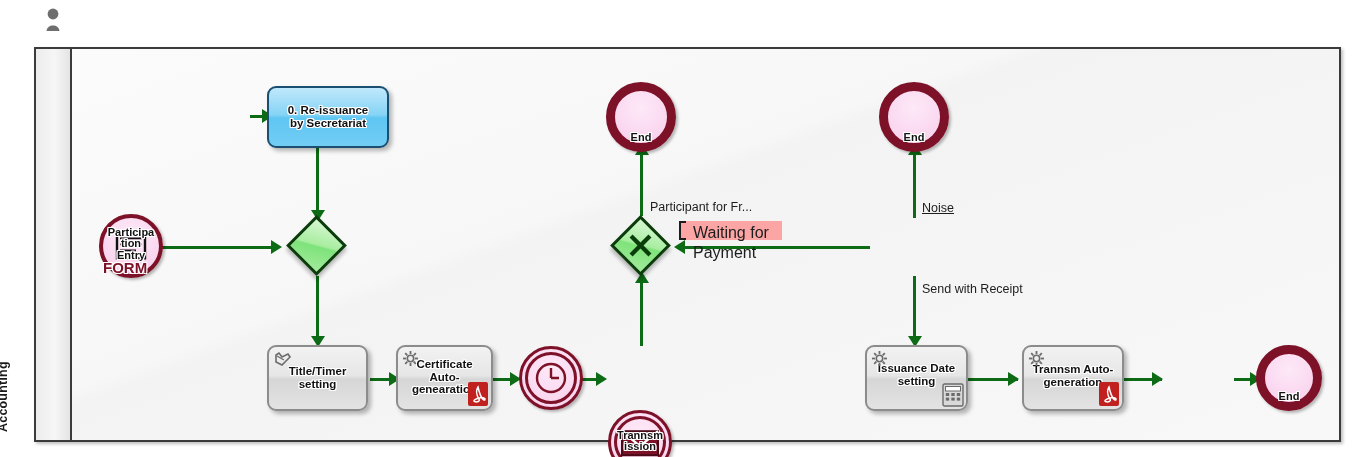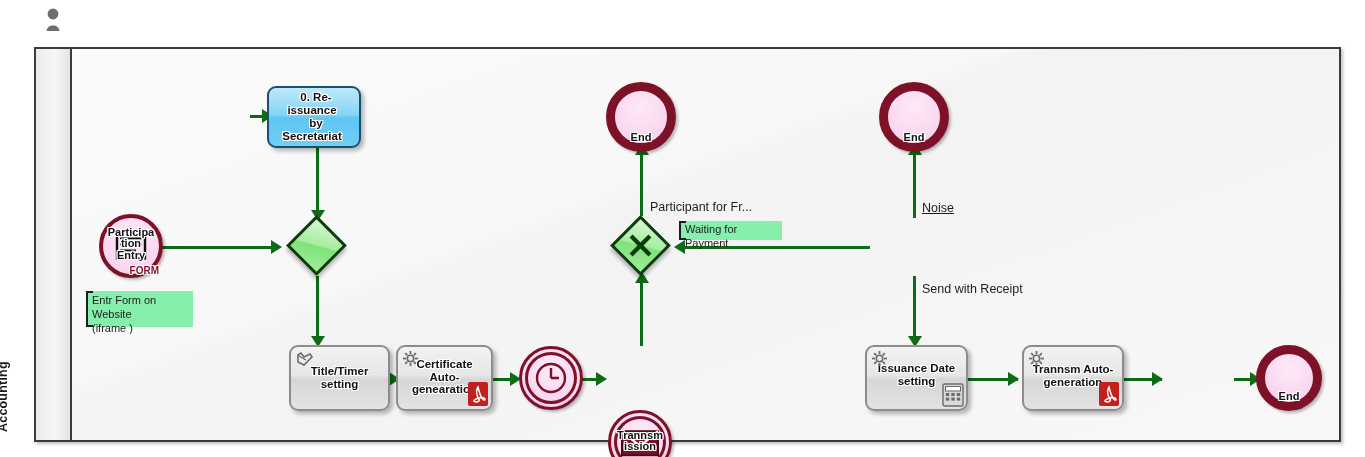--- a/index.html
+++ b/index.html
@@ -32,22 +32,22 @@
       box-shadow:2px 2px 3px rgba(0,0,0,.28);}
   .ev-start{border:4px solid #7d1128;}
   .ev-end{border:9px solid #7d1128;align-items:flex-end;}
   .ev-inter{border:3px solid #7d1128;position:relative;}
   .ev-inter::after{content:"";position:absolute;left:3px;top:3px;right:3px;bottom:3px;
       border:3px solid #7d1128;border-radius:50%;}
   .ev-label{position:relative;z-index:4;text-align:center;line-height:1.03;
       font-size:11px;font-weight:bold;color:#111;
       text-shadow:1px 1px 0 #fff,-1px 1px 0 #fff,1px -1px 0 #fff,-1px -1px 0 #fff,
                   0 1px 0 #fff,0 -1px 0 #fff,1px 0 0 #fff,-1px 0 0 #fff;}
-  .ev-sub{position:absolute;left:0;right:0;bottom:2px;text-align:right;z-index:5;
-      font-size:10px;font-weight:bold;color:#7d1128;
+  .ev-sub{position:absolute;left:0;right:0;bottom:2px;text-align:left;z-index:5;
+      font-size:15px;font-weight:bold;color:#7d1128;
       text-shadow:1px 1px 0 #fff,-1px 1px 0 #fff,1px -1px 0 #fff,-1px -1px 0 #fff;}
 
   
   .env{position:absolute;left:50%;top:50%;transform:translate(-50%,-46%);z-index:2;}
   .clock{position:absolute;left:50%;top:50%;transform:translate(-50%,-50%);z-index:2;}
   .formglyph{position:absolute;left:50%;top:50%;transform:translate(-50%,-52%);z-index:2;}
 
   
   .task{box-sizing:border-box;border-radius:9px;
         display:flex;align-items:center;justify-content:center;text-align:center;
@@ -76,22 +76,22 @@
   .arw{position:absolute;width:0;height:0;}
   .arw-r{border-top:7px solid transparent;border-bottom:7px solid transparent;border-left:11px solid #0c6b14;}
   .arw-l{border-top:7px solid transparent;border-bottom:7px solid transparent;border-right:11px solid #0c6b14;}
   .arw-d{border-left:7px solid transparent;border-right:7px solid transparent;border-top:11px solid #0c6b14;}
   .arw-u{border-left:7px solid transparent;border-right:7px solid transparent;border-bottom:11px solid #0c6b14;}
 
   
   .flabel{position:absolute;font-size:12.5px;color:#1d1d1d;white-space:nowrap;}
 
   
-  .annot{position:absolute;background:#86efac;border-left:2px solid #1d1d1d;
-         font-size:11px;color:#1d1d1d;line-height:1.25;padding:3px 5px 3px 4px;
+  .annot{position:absolute;background:#fca5a5;border-left:2px solid #1d1d1d;
+         font-size:16px;color:#1d1d1d;line-height:1.25;padding:3px 5px 3px 12px;
          box-sizing:border-box;}
   .annot::before{content:"";position:absolute;left:-2px;top:0;width:7px;height:2px;background:#1d1d1d;}
   .annot::after{content:"";position:absolute;left:-2px;bottom:0;width:7px;height:2px;background:#1d1d1d;}
 </style>
 </head>
 <body>
 
 <div id="stage">
 
   <div class="pool">
@@ -189,28 +189,28 @@
   </div>
 
   <div class="node ev ev-end" style="left:879px;top:82px;width:70px;height:70px;">
     <div class="ev-label" style="margin-top:-10px;">End</div>
   </div>
 
   <div class="node ev ev-end" style="left:1256px;top:345px;width:66px;height:66px;">
     <div class="ev-label">End</div>
   </div>
 
-  <div class="node task task-blue" style="left:267px;top:86px;width:94px;height:62px;">
+  <div class="node task task-blue" style="left:267px;top:86px;width:122px;height:62px;">
     <span>
       <span>0. Re-issuance</span><br>
       <span>by Secretariat</span>
     </span>
   </div>
 
-  <div class="node task task-grey" style="left:267px;top:345px;width:101px;height:66px;margin-left:22px;">
+  <div class="node task task-grey" style="left:267px;top:345px;width:101px;height:66px;">
     <svg class="t-icon" width="20" height="18" viewBox="0 0 20 18">
       <path d="M3 12 L3 5 L6 3 L9 7 L15 4 L17 7 L9 15 Z" fill="none" stroke="#6b6b6b" stroke-width="1.6"></path>
       <path d="M4 6 L11 10" stroke="#6b6b6b" stroke-width="1.3"></path>
     </svg>
     <span>
       <span>Title/Timer</span><br>
       <span>setting</span>
     </span>
   </div>
 
@@ -306,22 +306,18 @@
         <path d="M21.5 6 V37"></path>
           <path d="M6 21.5 H37"></path>
       </g>
     </svg>
   </div>
 
   <div class="flabel" style="left:650px;top:200px;">Participant for Fr...</div>
   <div class="flabel" style="left:922px;top:201px;text-decoration:underline;">Noise</div>
   <div class="flabel" style="left:922px;top:282px;">Send with Receipt</div>
 
-  <div class="annot" style="left:86px;top:291px;width:107px;height:36px;">
-    <div>Entr Form on Website</div>
-    <div>(iframe )</div>
-  </div>
 
   <div class="annot" style="left:679px;top:221px;width:103px;height:19px;padding-top:2px;">
     <div>Waiting for Payment</div>
   </div>
 
 </div>
 
 </body></html>

